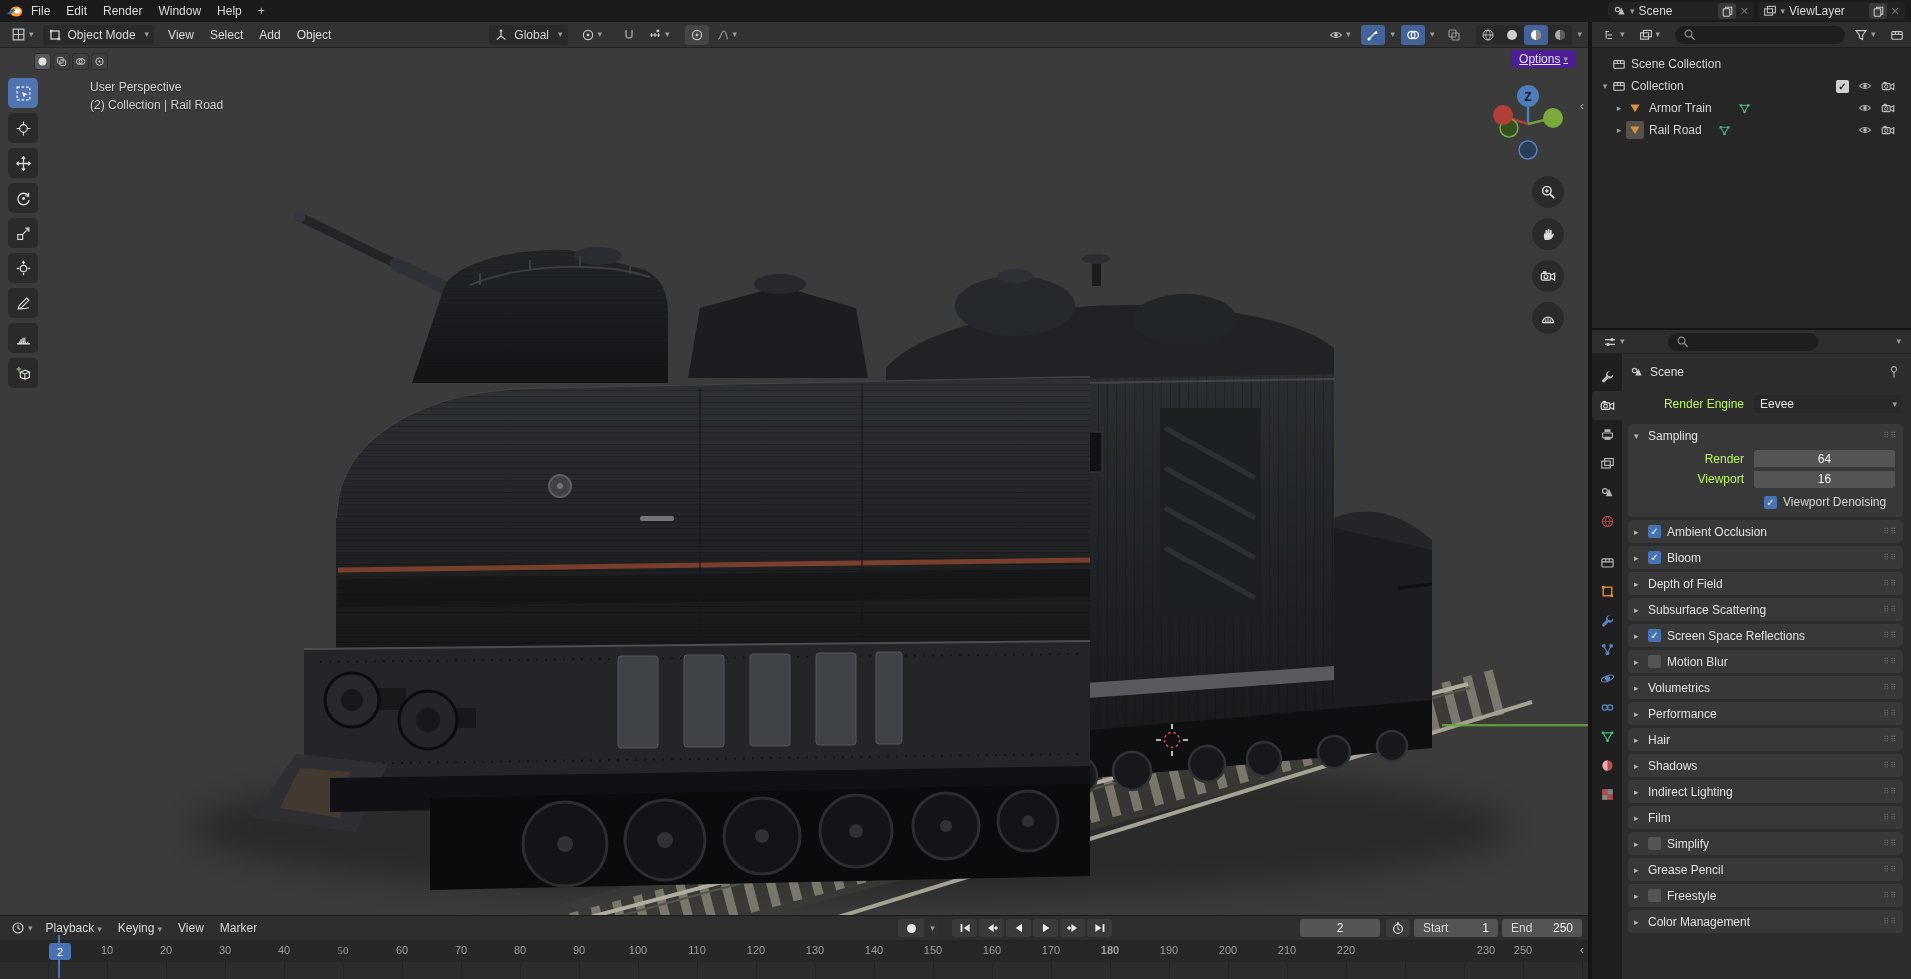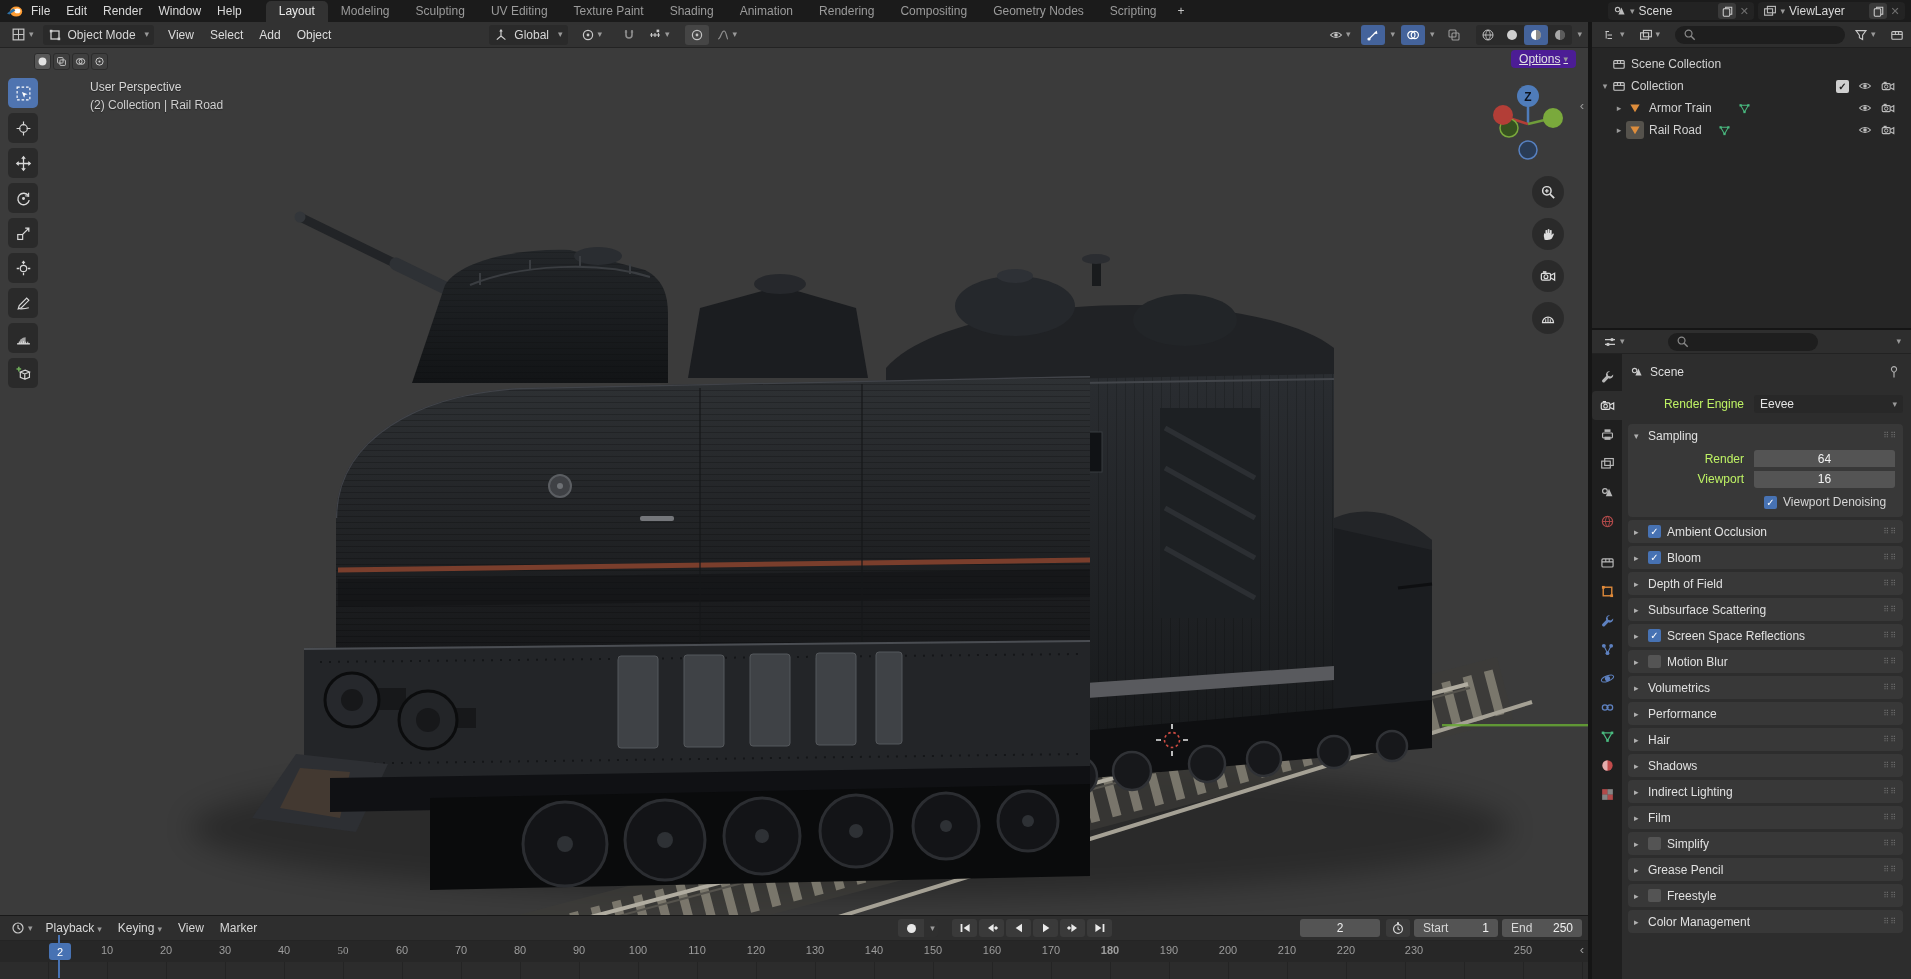--- a/index.html
+++ b/index.html
@@ -376,34 +376,20 @@
     <path d="M1 9.4 L7.2 4.4 L9.4 6.4 L3.4 10.6 Z" fill="#2e6fa3"></path>
   </svg>
   <div style="display:flex">
 
   <div class="menu">File</div>
       <div class="menu">Edit</div>
       <div class="menu">Render</div>
       <div class="menu">Window</div>
       <div class="menu">Help</div>
     </div>
-  <div id="tabs">
-
-  <div class="wtab" data-active="true">Layout</div>
-      <div class="wtab">Modeling</div>
-      <div class="wtab">Sculpting</div>
-      <div class="wtab">UV Editing</div>
-      <div class="wtab">Texture Paint</div>
-      <div class="wtab">Shading</div>
-      <div class="wtab">Animation</div>
-      <div class="wtab">Rendering</div>
-      <div class="wtab">Compositing</div>
-      <div class="wtab">Geometry Nodes</div>
-      <div class="wtab">Scripting</div>
-    </div>
   <div class="wtab-plus">+</div>
   <div id="topbar-right">
     <div class="idblock">
       <span style="color:#bdbdbd">
           <svg class="ic" width="14" height="14">
             <use href="#i-scene"></use>
           </svg>
         </span>
       <span class="caret">▾</span>
       <span class="val">Scene</span>
@@ -1279,21 +1265,21 @@
         <span class="tick" style="left: 815px;">130</span>
         <span class="tick" style="left: 874px;">140</span>
         <span class="tick" style="left: 933px;">150</span>
         <span class="tick" style="left: 992px;">160</span>
         <span class="tick" style="left: 1051px;">170</span>
         <span class="tick" style="left: 1110px; font-weight: bold;">180</span>
         <span class="tick" style="left: 1169px; text-align: right;">190</span>
         <span class="tick" style="left: 1228px;">200</span>
         <span class="tick" style="left: 1287px;">210</span>
         <span class="tick" style="left: 1346px;">220</span>
-        <span class="tick" style="left: 1414px;">230</span>
+        <span class="tick" style="left: 1486px;">230</span>
         <span class="tick" style="left: 1464px; margin-top: 36px;">240</span>
         <span class="tick" style="left: 1523px;">250</span>
       </div>
     <div id="playhead">2</div>
   </div>
   <div id="playhead-line"></div>
   <div id="tl-track"></div>
   <div id="tl-collapse" class="collapse-arrow">‹</div>
 
 </div>

